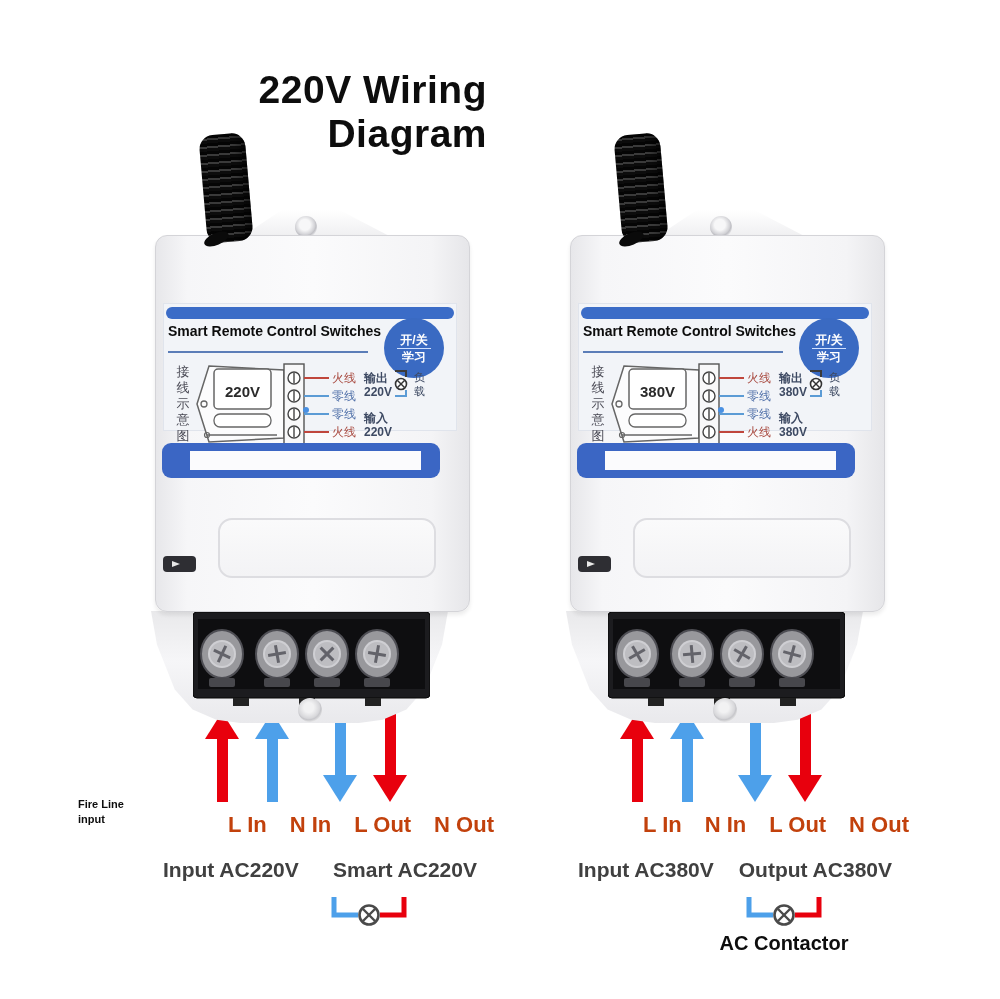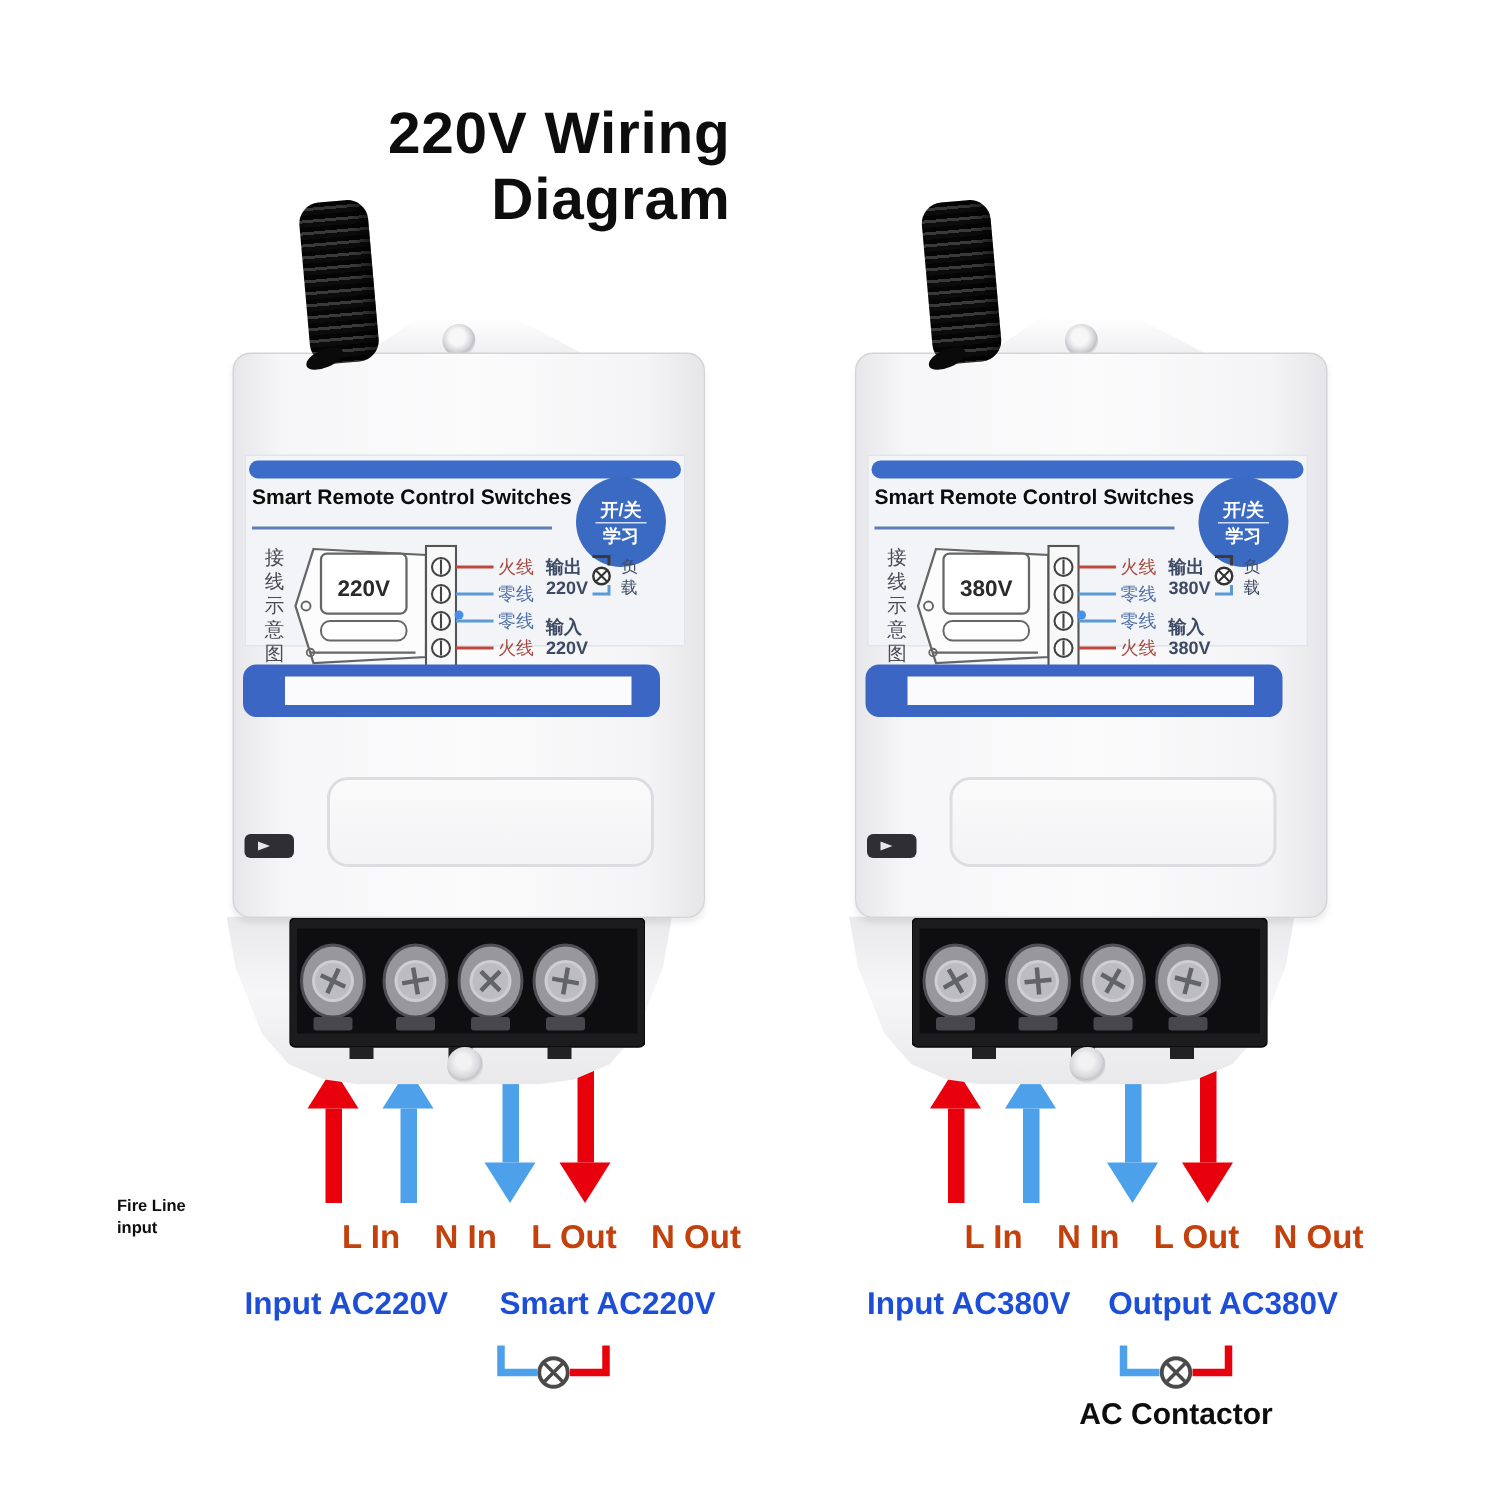--- a/index.html
+++ b/index.html
@@ -81,21 +81,21 @@
   .arrow .shaft { width:11px; height:63px; margin:0 auto; }
   .red .head-up { border-bottom-color:#e8000d; } .red .head-down { border-top-color:#e8000d; }
   .red .shaft { background:#e8000d; }
   .blue .head-up { border-bottom-color:#4da0ea; } .blue .head-down { border-top-color:#4da0ea; }
   .blue .shaft { background:#4da0ea; }
   .a1 { left:108px; } .a2 { left:158px; } .a3 { left:226px; } .a4 { left:276px; }
 
   .tlabels { position:absolute; left:104px; top:752px; width:266px; display:flex;
              justify-content:space-between; font-size:22px; font-weight:bold; color:#c2410c;margin-left:27px; }
   .iolabels { position:absolute; left:66px; top:798px; width:314px; display:flex;
-             justify-content:space-between; font-size:21px; font-weight:bold; color:#1d4ed8;text-align:center; }
+             justify-content:space-between; font-size:21px; font-weight:bold; color:#404040;text-align:center; }
   .loadsym { position:absolute; left:233px; top:833px; width:78px; height:36px; }
   .caption { position:absolute; left:182px; top:872px; width:180px; text-align:center;
              font-size:20px; font-weight:bold; color:#0d0d0d; }
 
   .firenote { position:absolute; left:78px; top:797px; font-size:11px; font-weight:bold;
              line-height:1.35; color:#0d0d0d; z-index:6; }
 
   svg text { font-family:"Liberation Sans", sans-serif; }
 </style>
 </head>

